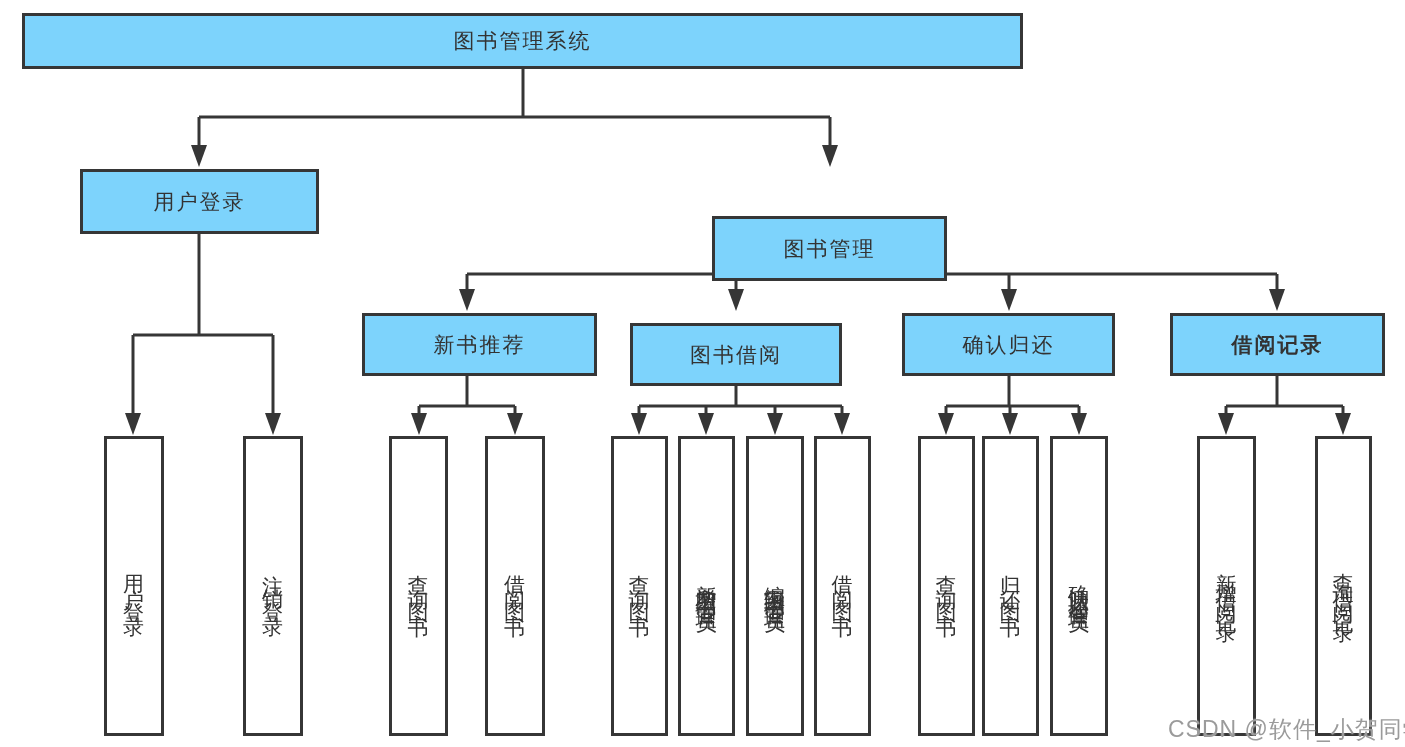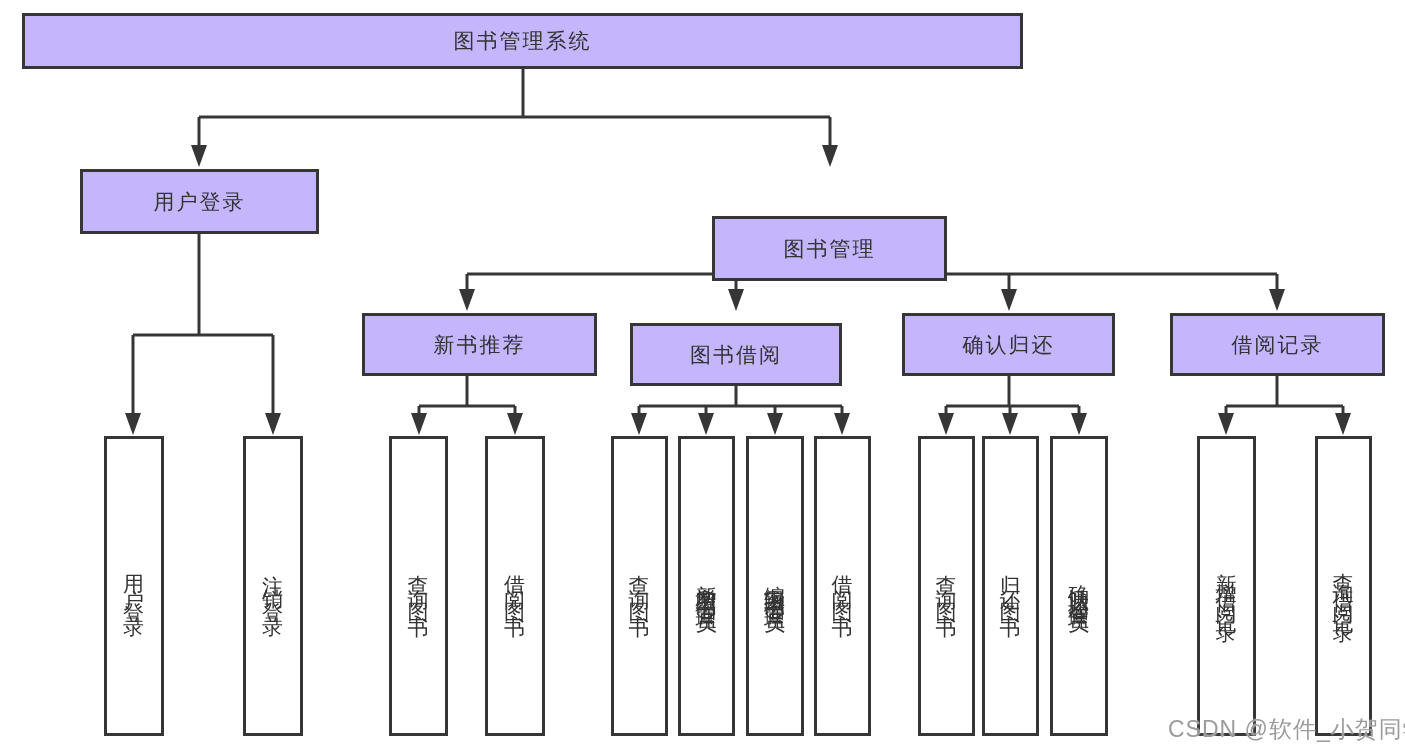--- a/index.html
+++ b/index.html
@@ -12,21 +12,21 @@
     overflow: hidden;
   }
   svg.connectors {
     position: absolute;
     left: 0; top: 0;
   }
   .hbox {
     position: absolute;
     box-sizing: border-box;
     border: 3px solid #363636;
-    background: #c4b5fd;
+    background: #7dd3fc;
     display: flex;
     align-items: center;
     justify-content: center;
     font-size: 21px;
     letter-spacing: 2px;
     color: #333333;
     white-space: nowrap;
   }
   .vbox {
     position: absolute;
@@ -47,21 +47,21 @@
   .vtext.med  { letter-spacing: 10px; }
   .vtext.long { letter-spacing: 4px; }
 
   
   .n-root           { left: 22px;   top: 13px;  width: 1001px; height: 56px; }
   .n-user-login     { left: 80px;   top: 169px; width: 239px;  height: 65px; }
   .n-book-mgmt      { left: 712px;  top: 169px; width: 235px;  height: 65px; margin-top: 47px; }
   .n-new-book-rec   { left: 362px;  top: 313px; width: 235px;  height: 63px; }
   .n-book-borrow    { left: 630px;  top: 323px; width: 212px;  height: 63px; }
   .n-current-borrow { left: 902px;  top: 313px; width: 213px;  height: 63px; }
-  .n-borrow-records { left: 1170px; top: 313px; width: 215px;  height: 63px; }
+  .n-borrow-records { left: 1170px; top: 313px; width: 215px;  height: 63px; font-weight: bold; }
 
   
   .leaf { top: 436px; height: 300px; }
   .n-user-login-leaf { left: 104px;  width: 60px; }
   .n-logout-leaf     { left: 243px;  width: 60px; }
   .n-nbr-query       { left: 389px;  width: 59px; }
   .n-nbr-borrow      { left: 485px;  width: 60px; }
   .n-bb-query        { left: 611px;  width: 57px; }
   .n-bb-add          { left: 678px;  width: 57px; }
   .n-bb-edit         { left: 746px;  width: 58px; }

